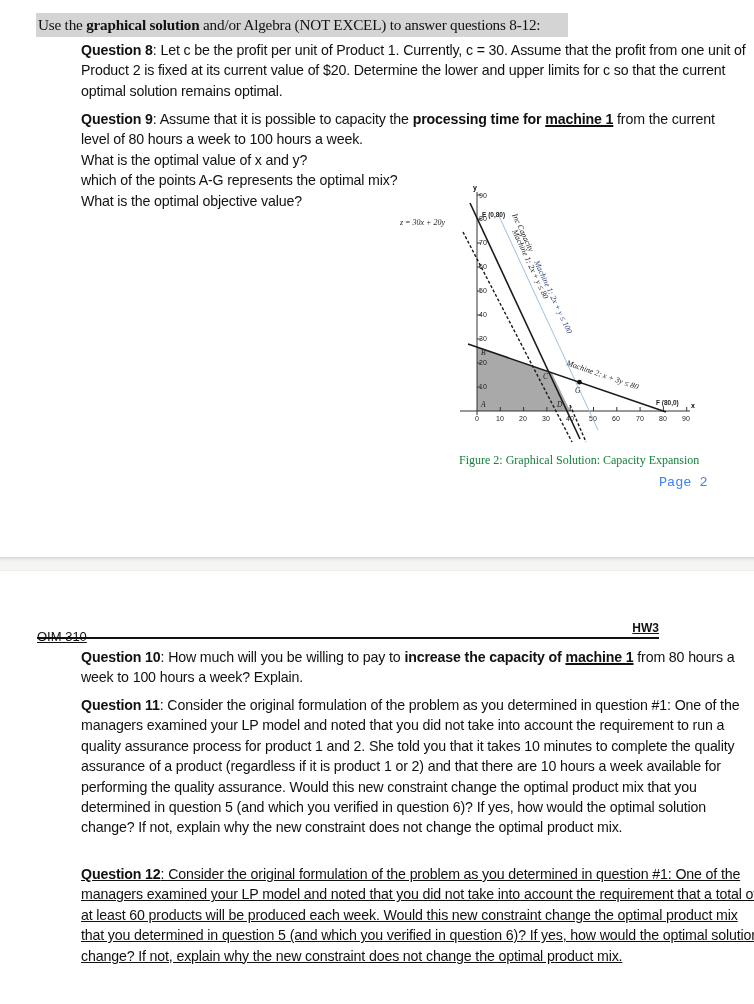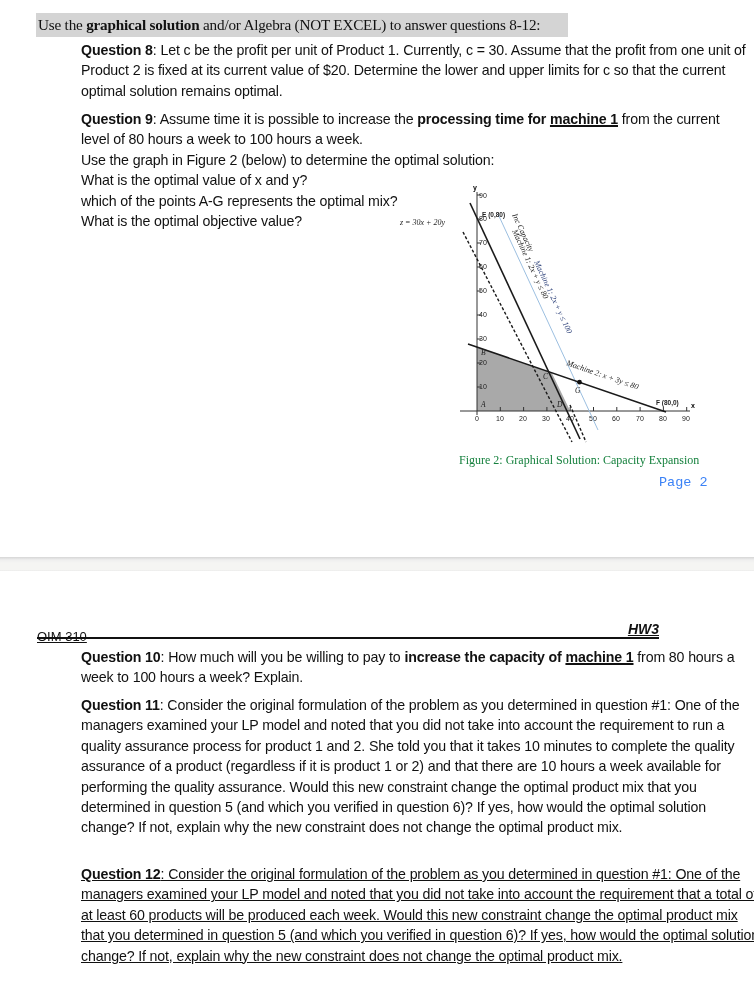--- a/index.html
+++ b/index.html
@@ -28,37 +28,36 @@
   .caption {
     position: absolute; left: 459px; top: 453px; font-family: "Liberation Serif", serif;
     font-size: 12px; color: #15803d;
   }
   .page-num {
     position: absolute; left: 659px; top: 475px; font-family: Liberation Mono, monospace;
     font-size: 13.5px; color: #3b82f6;
   }
   .hdr { position: absolute; top: 621px; left: 37px; width: 622px; height: 16px; border-bottom: 2px solid #111; }
   .hdr-left { position: absolute; left: 0; top: 8px; font-size: 13px; text-decoration: underline; }
-  .hdr-right { position: absolute; right: 0; top: 0; font-size: 14px; font-weight: bold; text-decoration: underline; font-style: italic; }
+  .hdr-right { position: absolute; right: 0; top: 0; font-size: 12px; font-weight: bold; text-decoration: underline; }
   #q10 { top: 647px; width: 680px; }
   #q11 { top: 695px; width: 680px; }
   #q12 { top: 864px; width: 680px; text-decoration: underline; }
   svg.graph { position: absolute; left: 360px; top: 180px; }
 </style>
 </head>
 <body>
 
 <div class="page" id="page1">
   <div class="intro"><span>Use the </span><b>graphical solution</b><span> and/or Algebra (NOT EXCEL) to answer questions 8-12:</span></div>
 
   <div class="para" id="q8"><b>Question 8</b><span>: Let c be the profit per unit of Product 1. Currently, c = 30. Assume that the profit from one unit of Product 2 is fixed at its current value of $20.  Determine the lower and upper limits for c so that the current optimal solution remains optimal.</span></div>
 
   <div class="para" id="q9">
-    <b>Question 9</b><span>: Assume time it is possible to increase the </span><b>processing time for </b><b class="u">machine 1</b><span> from the current level of 80 hours a week to 100 hours a week.</span>
-    <div>Use the graph in Figure 2 (below) to determine the optimal solution:</div>
+    <b>Question 9</b><span>: Assume that it is possible to capacity the </span><b>processing time for </b><b class="u">machine 1</b><span> from the current level of 80 hours a week to 100 hours a week.</span>
     <div>What is the optimal value of x and y?</div>
     <div>which of the points A-G represents the optimal mix?</div>
     <div>What is the optimal objective value?</div>
   </div>
 
   <svg class="graph" width="350" height="280" viewBox="0 0 350 280">
 
     <polygon points="117,231 117,167 191.6,192.6 210.2,231" fill="#a9a9a9"></polygon>
 
     <line x1="117" y1="235" x2="117" y2="12" stroke="#333" stroke-width="1"></line>

